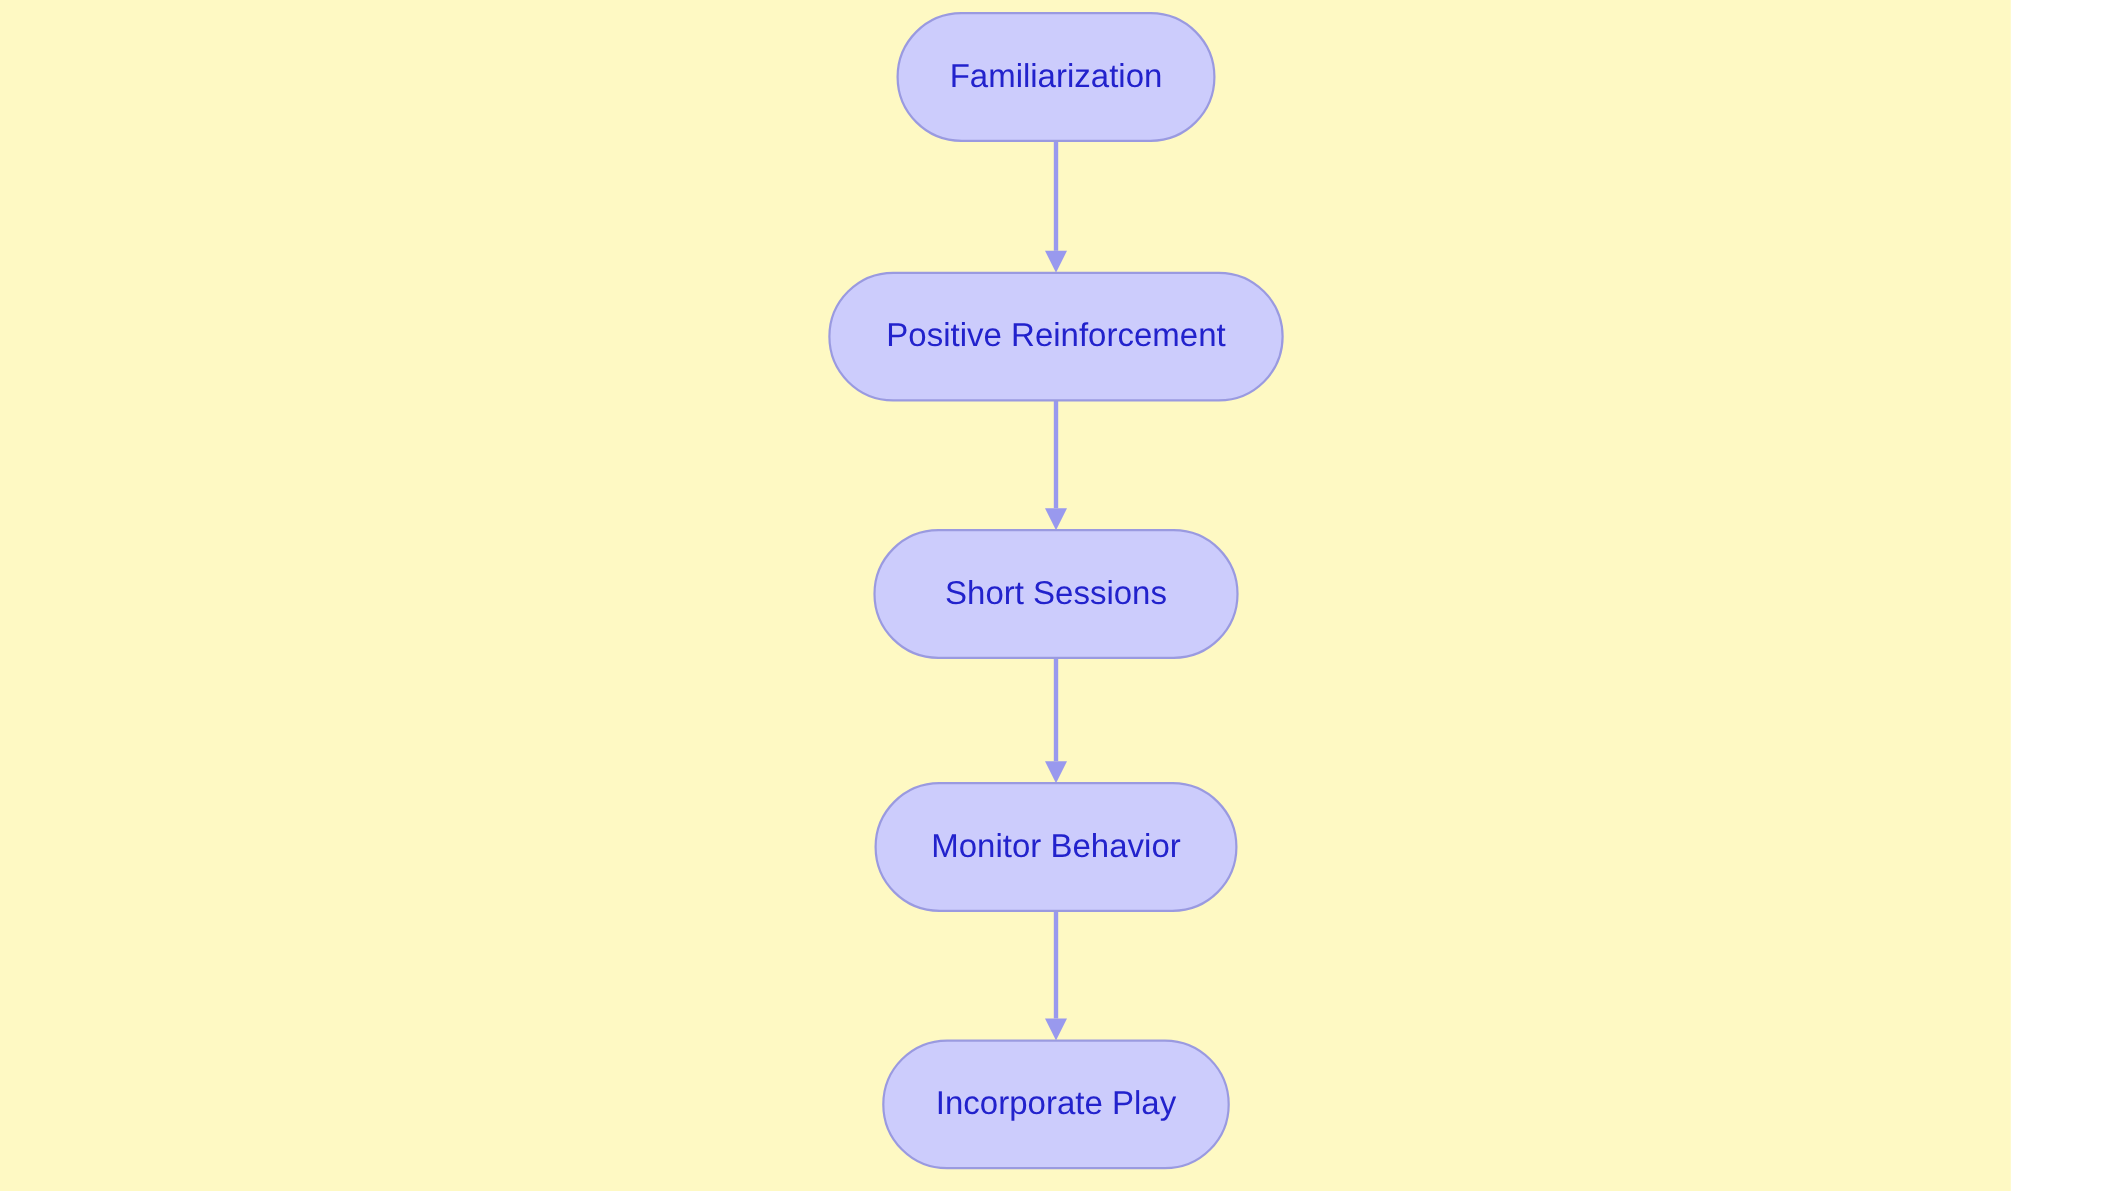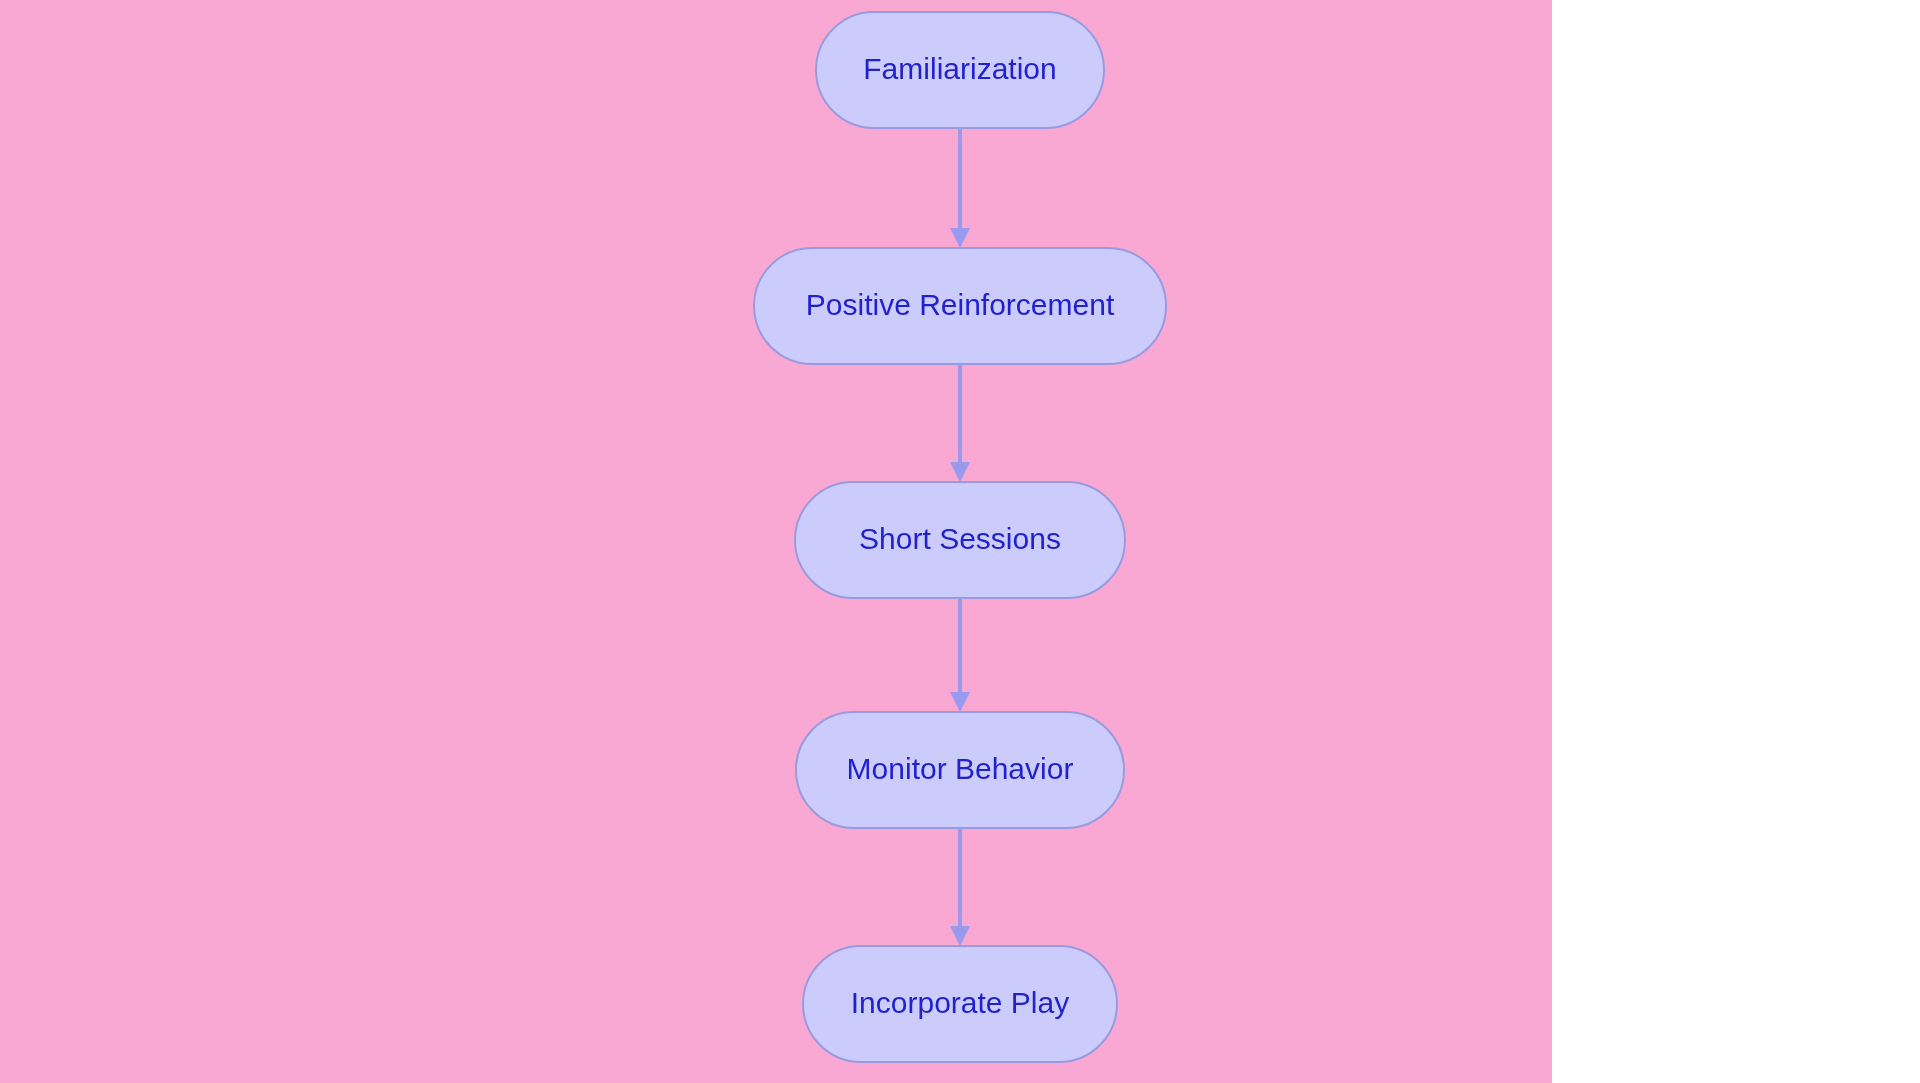--- a/index.html
+++ b/index.html
@@ -6,23 +6,23 @@
   html, body {
     margin: 0;
     padding: 0;
     background: #ffffff;
   }
   body {
     font-family: "Liberation Sans", sans-serif;
   }
   #canvas {
     position: relative;
-    width: 1552px;
+    width: 1828px;
     height: 1083px;
-    background: #f9a8d4;
+    background: #fef9c3;
     overflow: hidden;
   }
   #flow-svg {
     position: absolute;
     left: 0;
     top: 0;
     width: 1920px;
     height: 1083px;
     display: block;
   }

